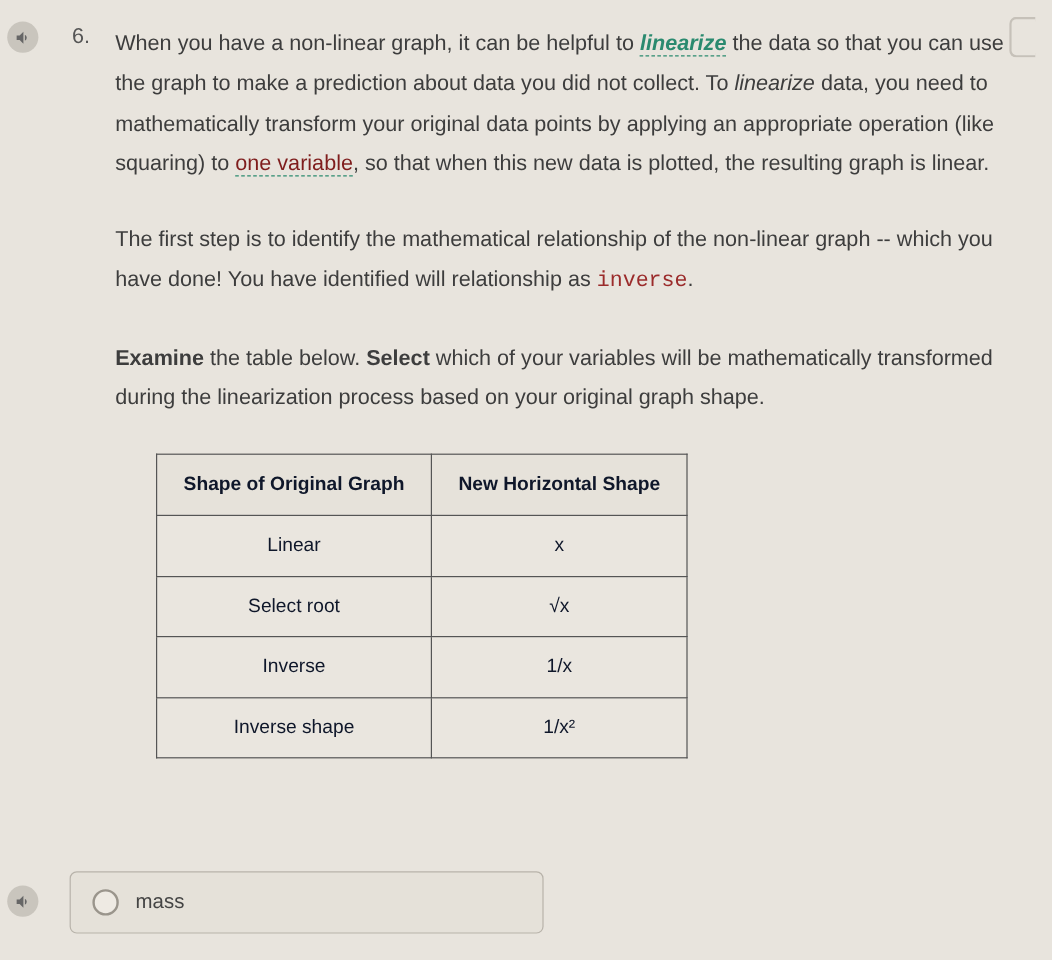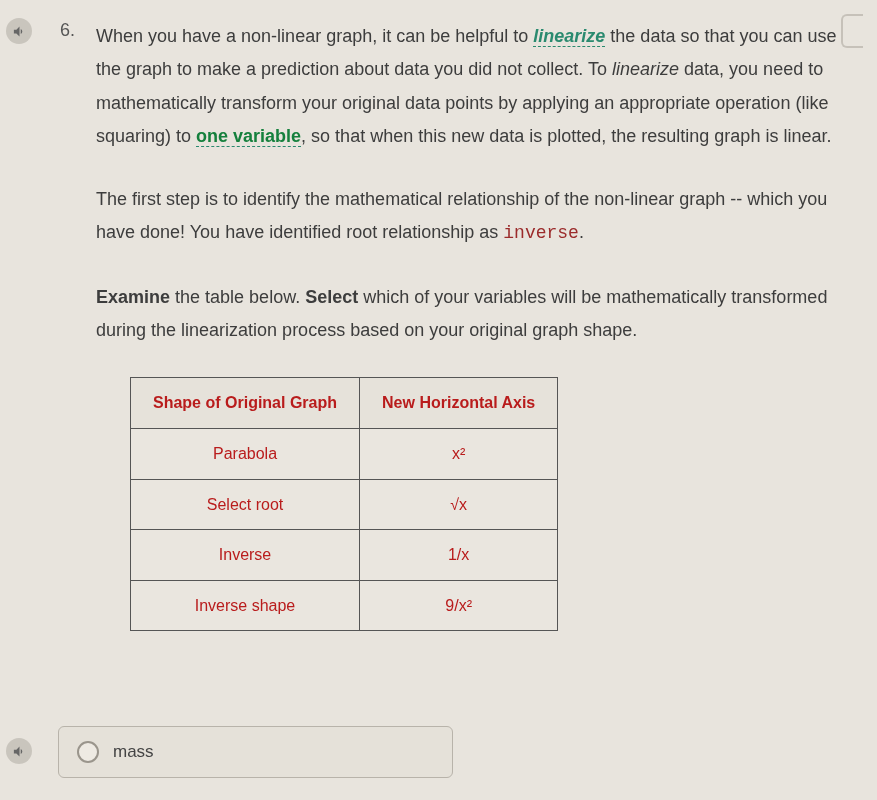--- a/index.html
+++ b/index.html
@@ -59,43 +59,43 @@
     color: #3d3d3d;
   }
   .para { margin-bottom: 30px; }
   .kw-link {
     color: #2a8a6f;
     font-weight: 700;
     font-style: italic;
     border-bottom: 1.5px dashed #2a8a6f;
   }
   .kw-link2 {
-    color: #15803d;
-    font-weight: 700;
+    color: #7f1d1d;
+    font-weight: 400;
     border-bottom: 1.5px dashed #2a8a6f;
     margin-top: 44px;
   }
   .italic { font-style: italic; }
   .bold { font-weight: 700; margin-top: 16px; }
   .inverse {
     font-family: 'Courier New', monospace;
     color: #9b2b2b;
     font-weight: 500;
   }
   table.shape {
     border-collapse: collapse;
     margin: 6px 0 28px 34px;
     background: #eae6df;
   }
   table.shape th, table.shape td {
     border: 1.5px solid #555;
     padding: 10px 22px;
     text-align: center;
     font-size: 16px;
-    color: #b91c1c;
+    color: #0f172a;
   }
   table.shape th {
     font-weight: 700;
     background: #e6e2da;
   }
   .options {
     display: flex;
     gap: 12px;
     padding: 0 0 0 10px;
   }
@@ -147,47 +147,47 @@
 <div class="corner"></div>
 
 <div class="content">
   <div class="q-header">
     <div class="qnum">6.</div>
     <div class="qtext">
       <div class="para">
         <span>When you have a non-linear graph, it can be helpful to </span><span class="kw-link">linearize</span><span> the data so that you can use the graph to make a prediction about data you did not collect. To </span><span class="italic">linearize</span><span> data, you need to mathematically transform your original data points by applying an appropriate operation (like squaring) to </span><span class="kw-link2">one variable</span><span>, so that when this new data is plotted, the resulting graph is linear.</span>
       </div>
       <div class="para">
-        <span>The first step is to identify the mathematical relationship of the non-linear graph -- which you have done! You have identified root relationship as </span><span class="inverse">inverse</span><span>.</span>
+        <span>The first step is to identify the mathematical relationship of the non-linear graph -- which you have done! You have identified will relationship as </span><span class="inverse">inverse</span><span>.</span>
       </div>
       <div class="para">
         <span class="bold">Examine</span><span> the table below. </span><span class="bold">Select</span><span> which of your variables will be mathematically transformed during the linearization process based on your original graph shape.</span>
       </div>
 
       <table class="shape">
         <tbody>
             <tr>
           <th>Shape of Original Graph</th>
-          <th>New Horizontal Axis</th>
-        </tr>
-        <tr>
-          <td>Parabola</td>
-          <td>x²</td>
+          <th>New Horizontal Shape</th>
+        </tr>
+        <tr>
+          <td>Linear</td>
+          <td>x</td>
         </tr>
         <tr>
           <td>Select root</td>
           <td>√x</td>
         </tr>
         <tr>
           <td>Inverse</td>
           <td>1/x</td>
         </tr>
         <tr>
           <td>Inverse shape</td>
-          <td>9/x²</td>
+          <td>1/x²</td>
         </tr>
       </tbody>
         </table>
     </div>
   </div>
 </div>
 
 <div class="audio-icon-2">
   <svg class="spk" viewBox="0 0 24 24" fill="#666">
       <path d="M3 9v6h4l5 5V4L7 9H3zm13.5 3a4.5 4.5 0 0 0-2.5-4v8a4.5 4.5 0 0 0 2.5-4z"></path>

